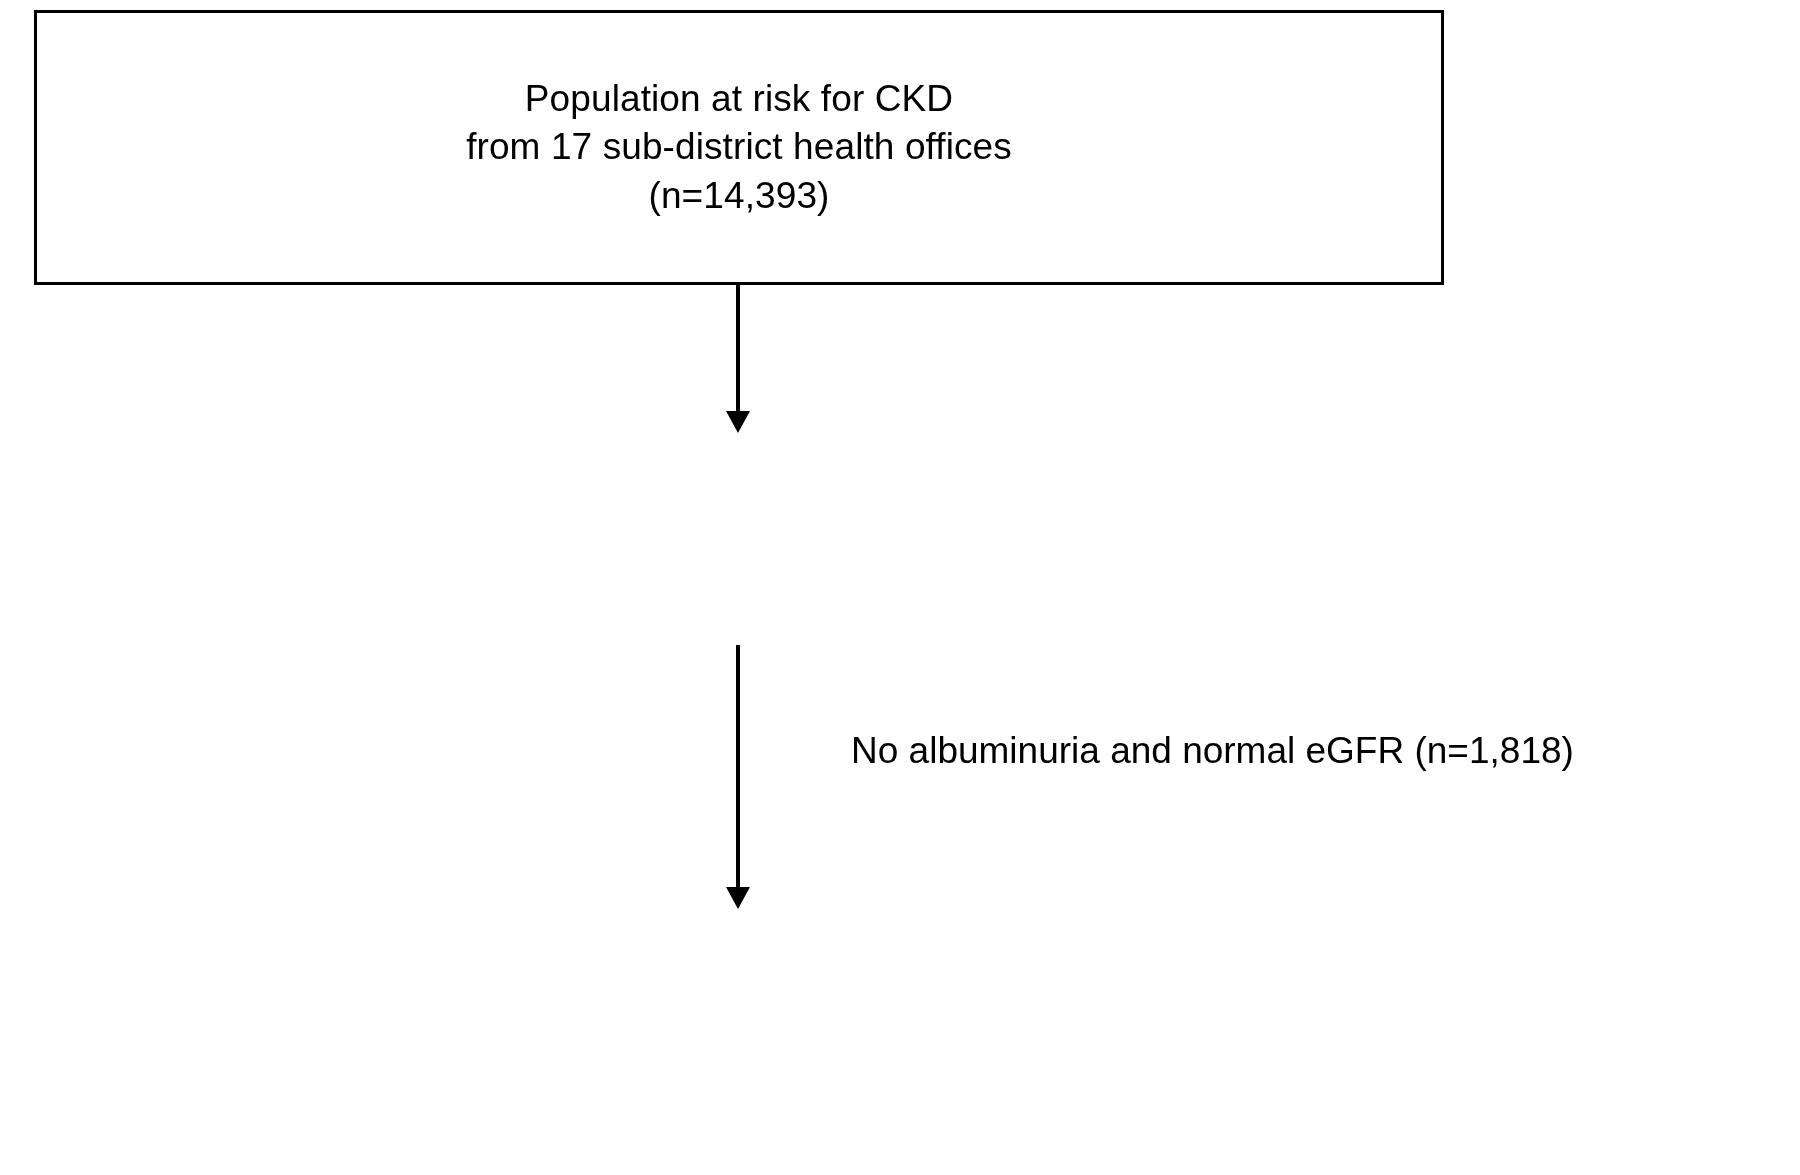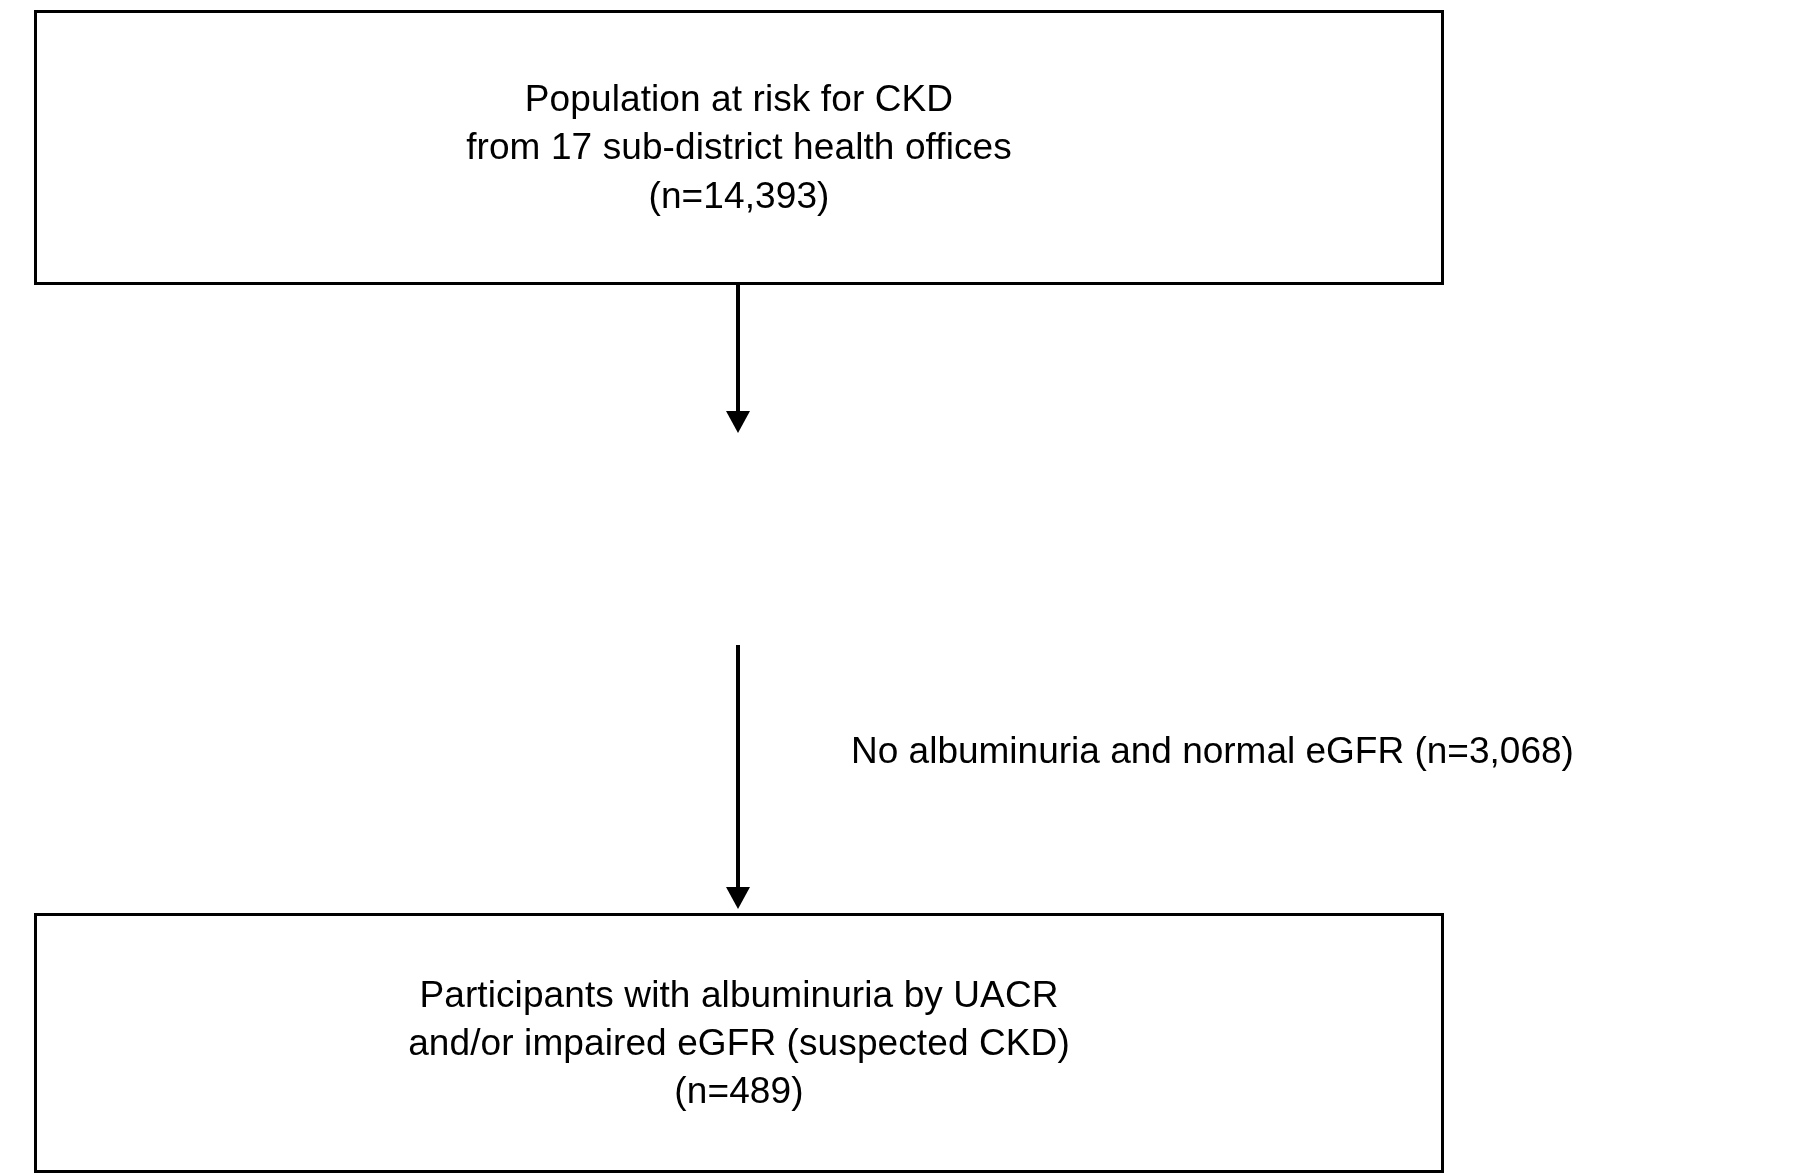--- a/index.html
+++ b/index.html
@@ -125,21 +125,16 @@
     <div class="arrow-line"></div>
     <div class="arrow-head"></div>
   </div>
 
 
   <div class="arrow" id="arrow-2">
     <div class="arrow-line"></div>
     <div class="arrow-head"></div>
   </div>
 
-  <div id="exclusion-label">No albuminuria and normal eGFR (n=3,068)</div>
+  <div id="exclusion-label">No albuminuria and normal eGFR (n=1,818)</div>
 
-  <div class="box" id="box-suspected">
-    <div class="box-text">Participants with albuminuria by UACR
-and/or impaired eGFR (suspected CKD)
-(n=489)</div>
-  </div>
 
 </div>
 
 </body></html>

